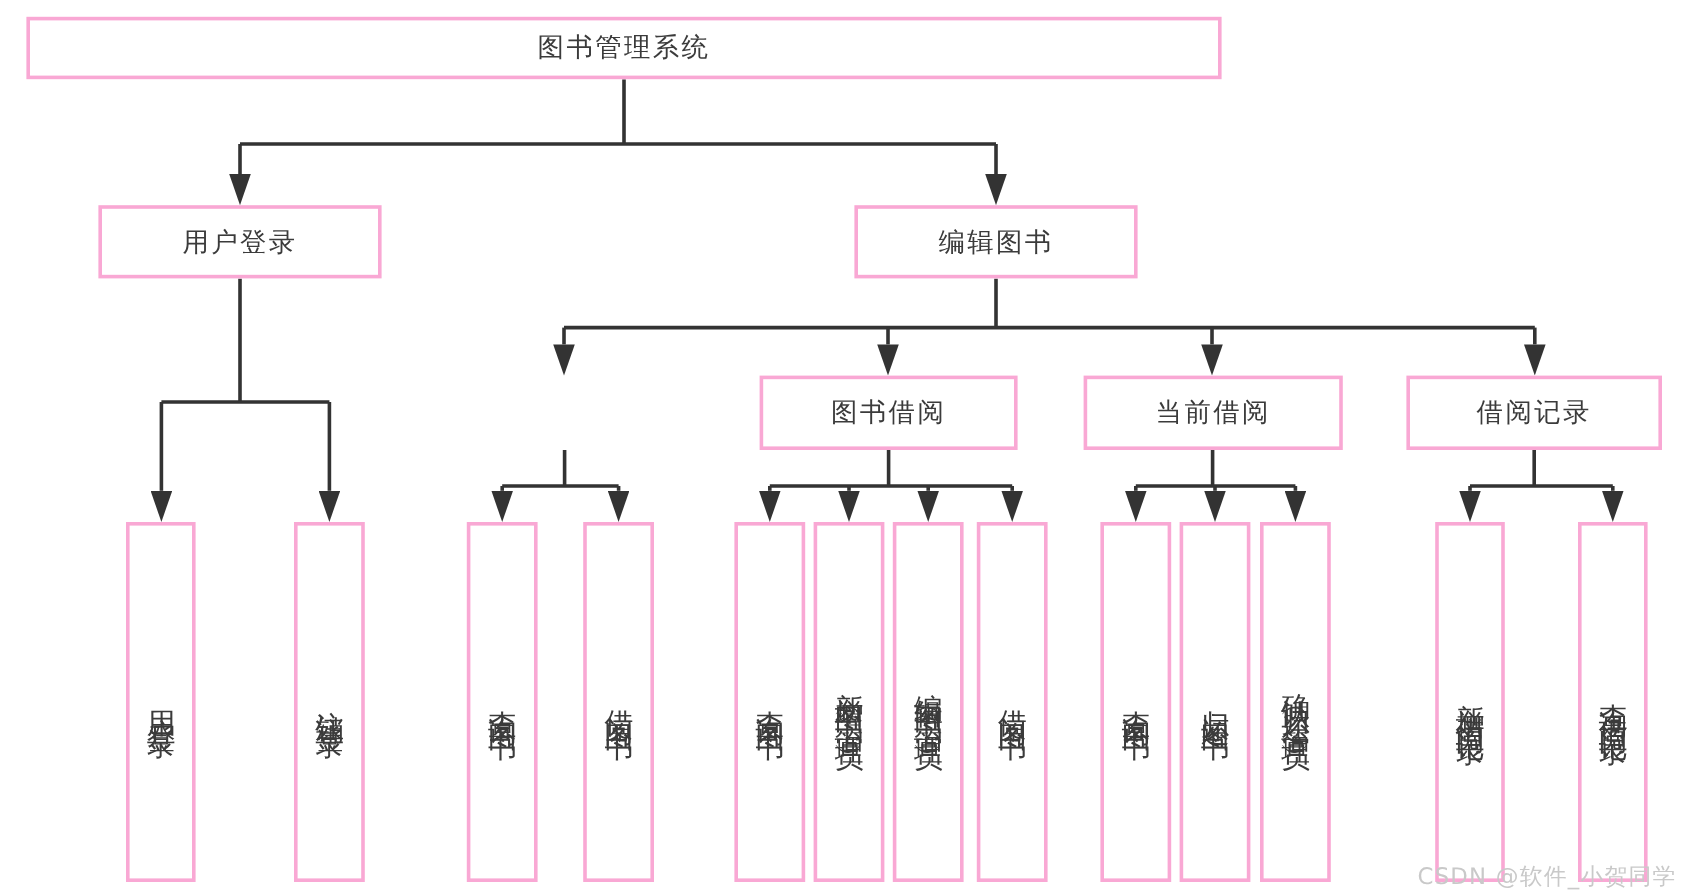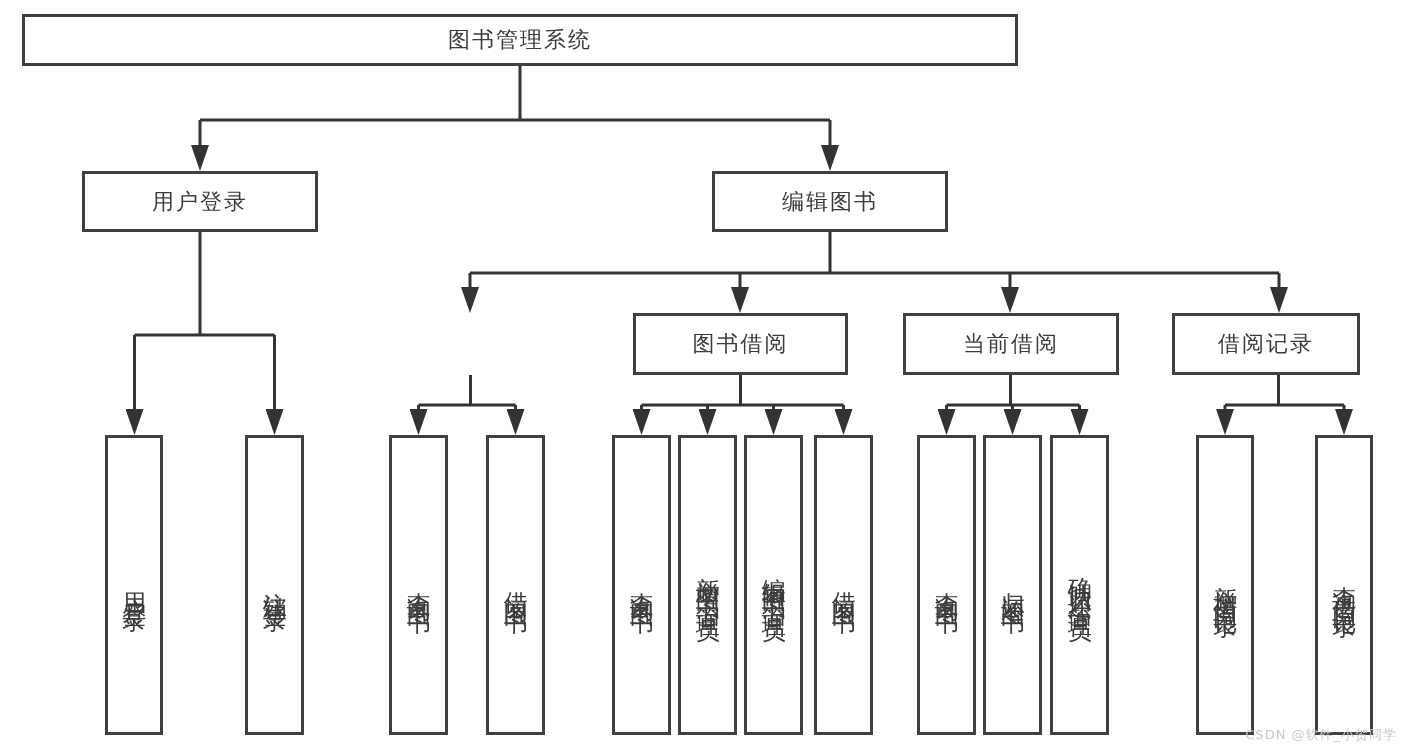--- a/index.html
+++ b/index.html
@@ -14,21 +14,21 @@
   }
   .connectors {
     position: absolute;
     left: 0; top: 0;
     width: 1405px; height: 747px;
   }
   .box {
     position: absolute;
     box-sizing: border-box;
     background: #ffffff;
-    border: 3px solid #404040;
+    border: 3px solid #f9a8d4;
     display: flex;
     align-items: center;
     justify-content: center;
     z-index: 2;
   }
   .h-box {
     font-size: 22px;
     letter-spacing: 2px;
     white-space: nowrap;
   }
@@ -38,21 +38,21 @@
     text-orientation: mixed;
     font-size: 24px;
     letter-spacing: 6px;
     line-height: 1.1;
     white-space: nowrap;
   }
   .watermark {
     position: absolute;
     right: 8px;
     bottom: 3px;
-    font-size: 13px;
+    font-size: 19px;
     letter-spacing: 1px;
     color: #c9c9c9;
     z-index: 5;
     white-space: nowrap;
     margin-left: 30px;
   }
 </style>
 </head>
 <body>
 
@@ -108,21 +108,21 @@
   <div class="box h-box" style="left:712px; top:171px; width:236px; height:61px;">
     <span>编辑图书</span>
   </div>
 
   <div class="box h-box" style="left:903px; top:313px; width:216px; height:62px;">
     <span>当前借阅</span>
   </div>
   <div class="box h-box" style="left:633px; top:313px; width:215px; height:62px;">
     <span>图书借阅</span>
   </div>
-  <div class="box h-box" style="left:1172px; top:313px; width:188px; height:62px;">
+  <div class="box h-box" style="left:1172px; top:313px; width:213px; height:62px;">
     <span>借阅记录</span>
   </div>
 
   <div class="box v-box" style="left:105px; width:58px;">
     <span class="vtext">用户登录</span>
   </div>
   <div class="box v-box" style="left:245px; width:59px;">
     <span class="vtext">注销登录</span>
   </div>
 

